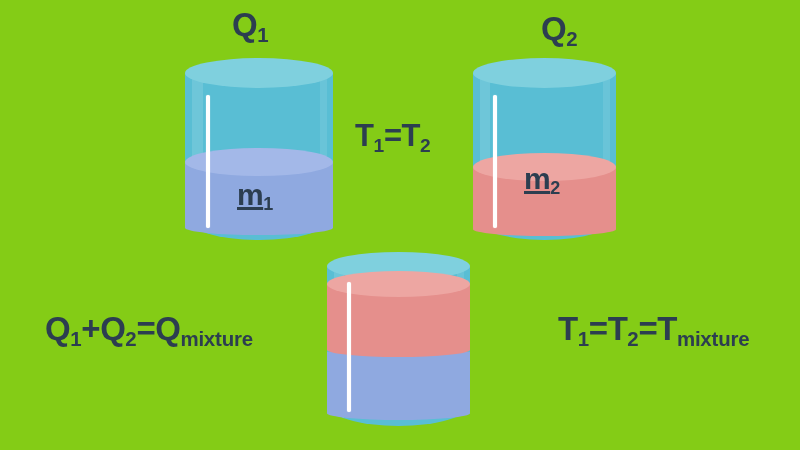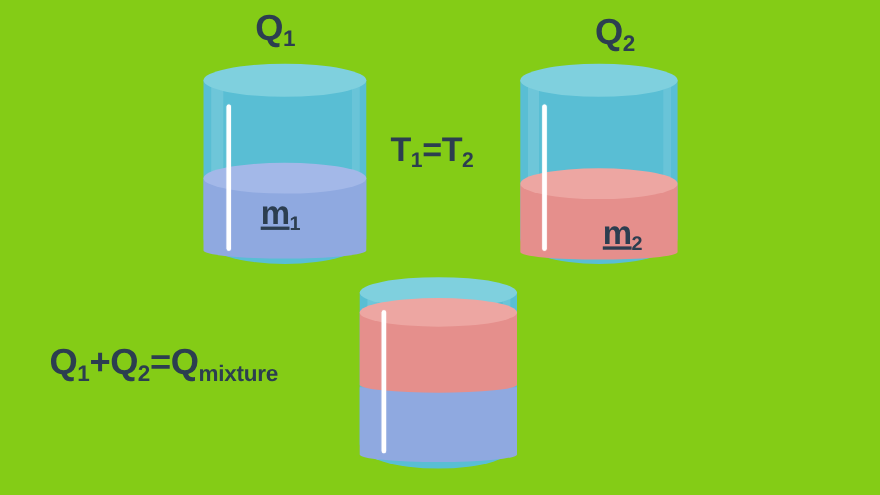--- a/index.html
+++ b/index.html
@@ -165,21 +165,21 @@
     <div class="jar-rim" style="top:0px; height:30px;"></div>
     <div class="jar-body" style="top:15px; height:167px;">
       <div class="jar-gloss"></div>
       <div class="jar-gloss-r"></div>
     </div>
     <div class="liquid liquid-red" style="top:110px; height:68px;"></div>
     <div class="liquid-top liquid-red-top" style="top:95px; height:28px;"></div>
     <div class="stick" style="left:20px; top:37px; width:4px; height:133px;"></div>
   </div>
 
-  <div class="mass-label" style="left:524px; top:198px;margin-left:24px;">
+  <div class="mass-label" style="left:524px; top:164px;">
     <span>m</span><sub>2</sub>
   </div>
 
   <div class="jar" style="left:327px; top:252px; width:143px; height:174px;">
     <div class="jar-rim" style="top:0px; height:28px;"></div>
     <div class="jar-body" style="top:14px; height:160px;">
       <div class="jar-gloss"></div>
       <div class="jar-gloss-r"></div>
     </div>
 
@@ -192,14 +192,17 @@
 
 
   <div class="formula t-center" style="left:355px; top:104px;margin-top:16px;">
     <span>T</span><sub>1</sub><span>=</span><span>T</span><sub>2</sub>
   </div>
 
   <div class="formula eq-big" style="left:45px; top:312px;">
     <span>Q</span><sub>1</sub><span>+</span><span>Q</span><sub>2</sub><span>=</span><span>Q</span><sub>mixture</sub>
   </div>
 
+  <div class="formula eq-big" style="left:558px; top:312px;">
+    <span>T</span><sub>1</sub><span>=</span><span>T</span><sub>2</sub><span>=</span><span>T</span><sub>mixture</sub>
+  </div>
 
 </div>
 
 </body></html>

